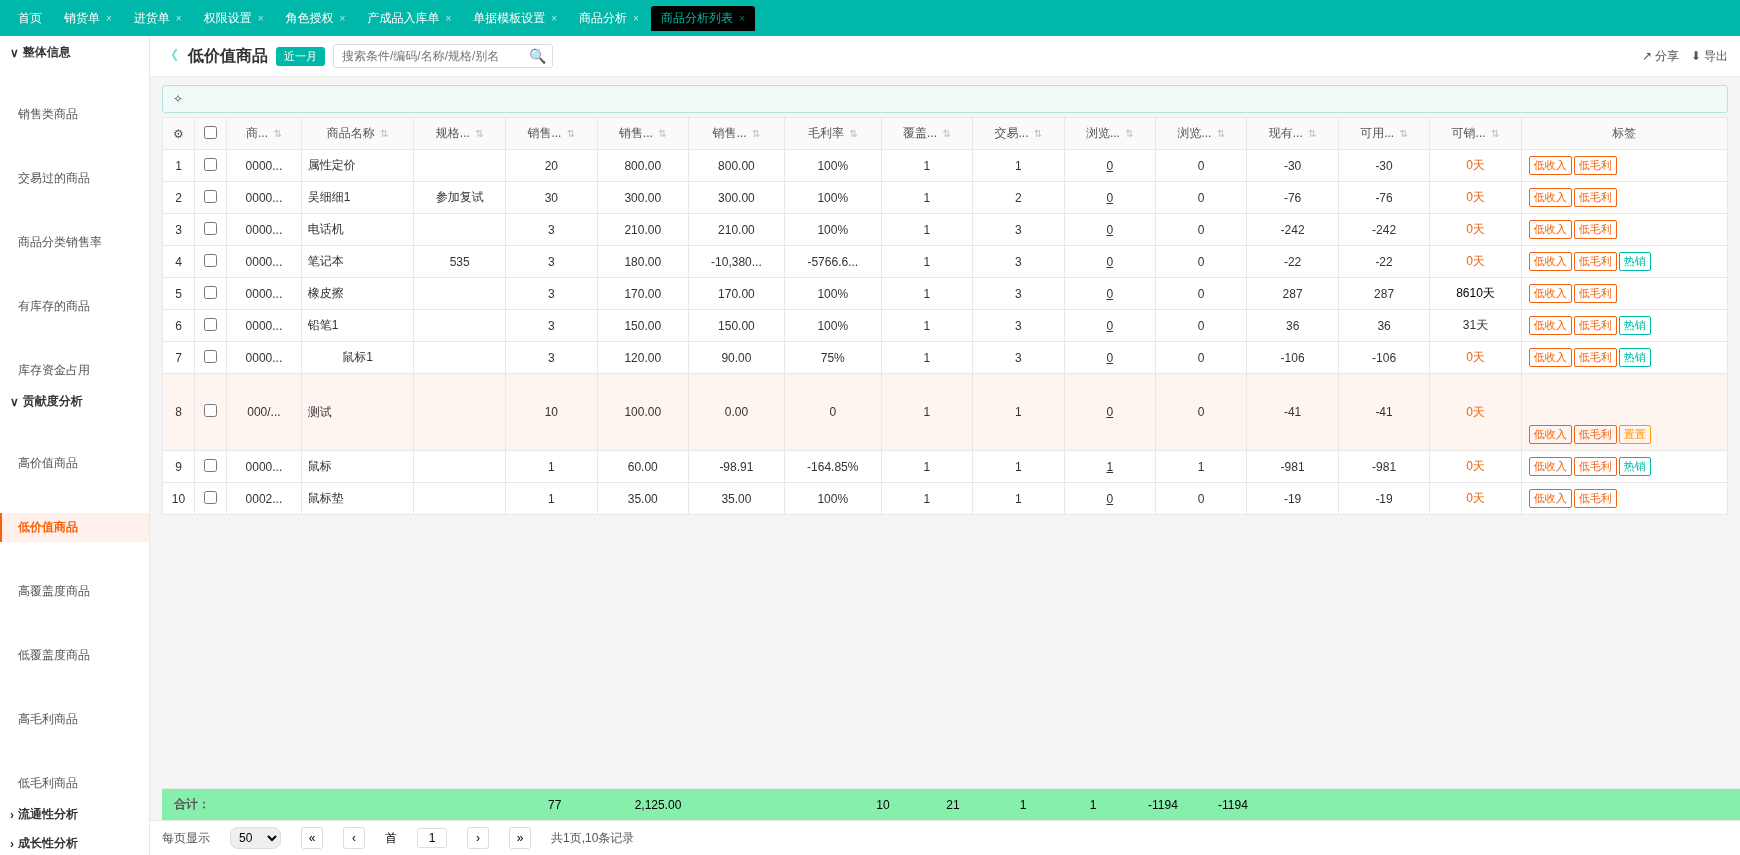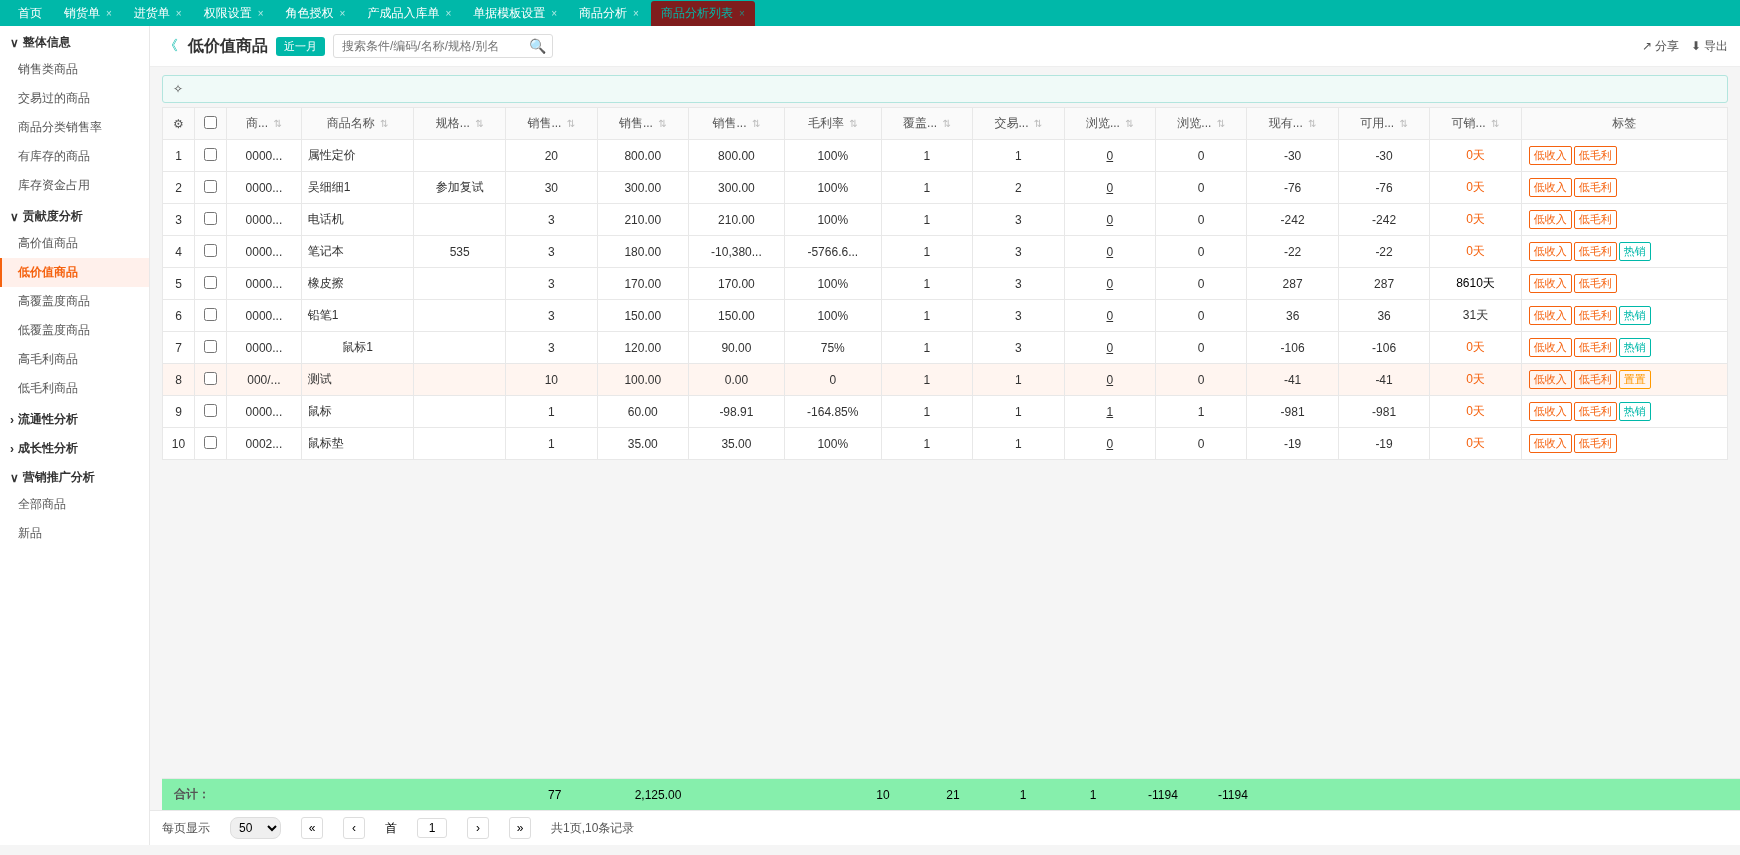--- a/index.html
+++ b/index.html
@@ -1,38 +1,38 @@
 <!DOCTYPE html>
 <html><head>
   <meta charset="utf-8">
   <style>
     * { box-sizing: border-box; margin: 0; padding: 0; font-family: 'Microsoft YaHei', Arial, sans-serif; font-size: 12px; }
     body { background: #f5f5f5; overflow: hidden; }
 
     
     .top-nav {
       background: #00b8a9;
-      height: 26px;
+      height: 36px;
       display: flex;
       align-items: center;
       padding: 0 8px;
       gap: 2px;
     }
     .nav-item {
       color: #fff;
       padding: 4px 10px;
       cursor: pointer;
       border-radius: 3px 3px 0 0;
       white-space: nowrap;
       font-size: 12px;
       display: flex;
       align-items: center;
       gap: 4px;
     }
-    .nav-item.active { background: #7f1d1d; color: #00b8a9; }
+    .nav-item.active { background: #000000; color: #00b8a9; }
     .nav-item .close { font-size: 10px; opacity: 0.7; margin-left: 2px; }
 
     
     .main-layout {
       display: flex;
       height: calc(100vh - 36px);
     }
 
     
     .sidebar {
@@ -49,20 +49,21 @@
       display: flex;
       align-items: center;
       gap: 4px;
       cursor: pointer;
     }
     .sidebar-item {
       padding: 6px 10px 6px 16px;
       color: #555;
       cursor: pointer;
       border-left: 2px solid transparent;
+      margin-top: 35px;
     }
     .sidebar-item.active { background: #fff0eb; color: #f5620f; border-left: 2px solid #f5620f; font-weight: bold; }
 
     
     .content {
       flex: 1;
       display: flex;
       flex-direction: column;
       overflow: hidden;
     }
@@ -177,21 +178,21 @@
     tr.highlight-row { background: #fff5f0; }
     .tag-label {
       display: inline-block;
       border: 1px solid;
       border-radius: 2px;
       padding: 1px 4px;
       font-size: 11px;
       margin: 0 1px;
     }
     .tag-red { color: #f5620f; border-color: #f5620f; }
-    .tag-orange { color: #ff9900; border-color: #ff9900; }
+    .tag-orange { color: #ff9900; border-color: #ff9900; margin-top: 45px; }
     .tag-green { color: #00b8a9; border-color: #00b8a9; }
     .underline { text-decoration: underline; cursor: pointer; }
 
     
     .footer-summary {
       background: #86efac;
       border-top: 1px solid #e8e8e8;
       padding: 7px 12px;
       display: flex;
       align-items: center;

